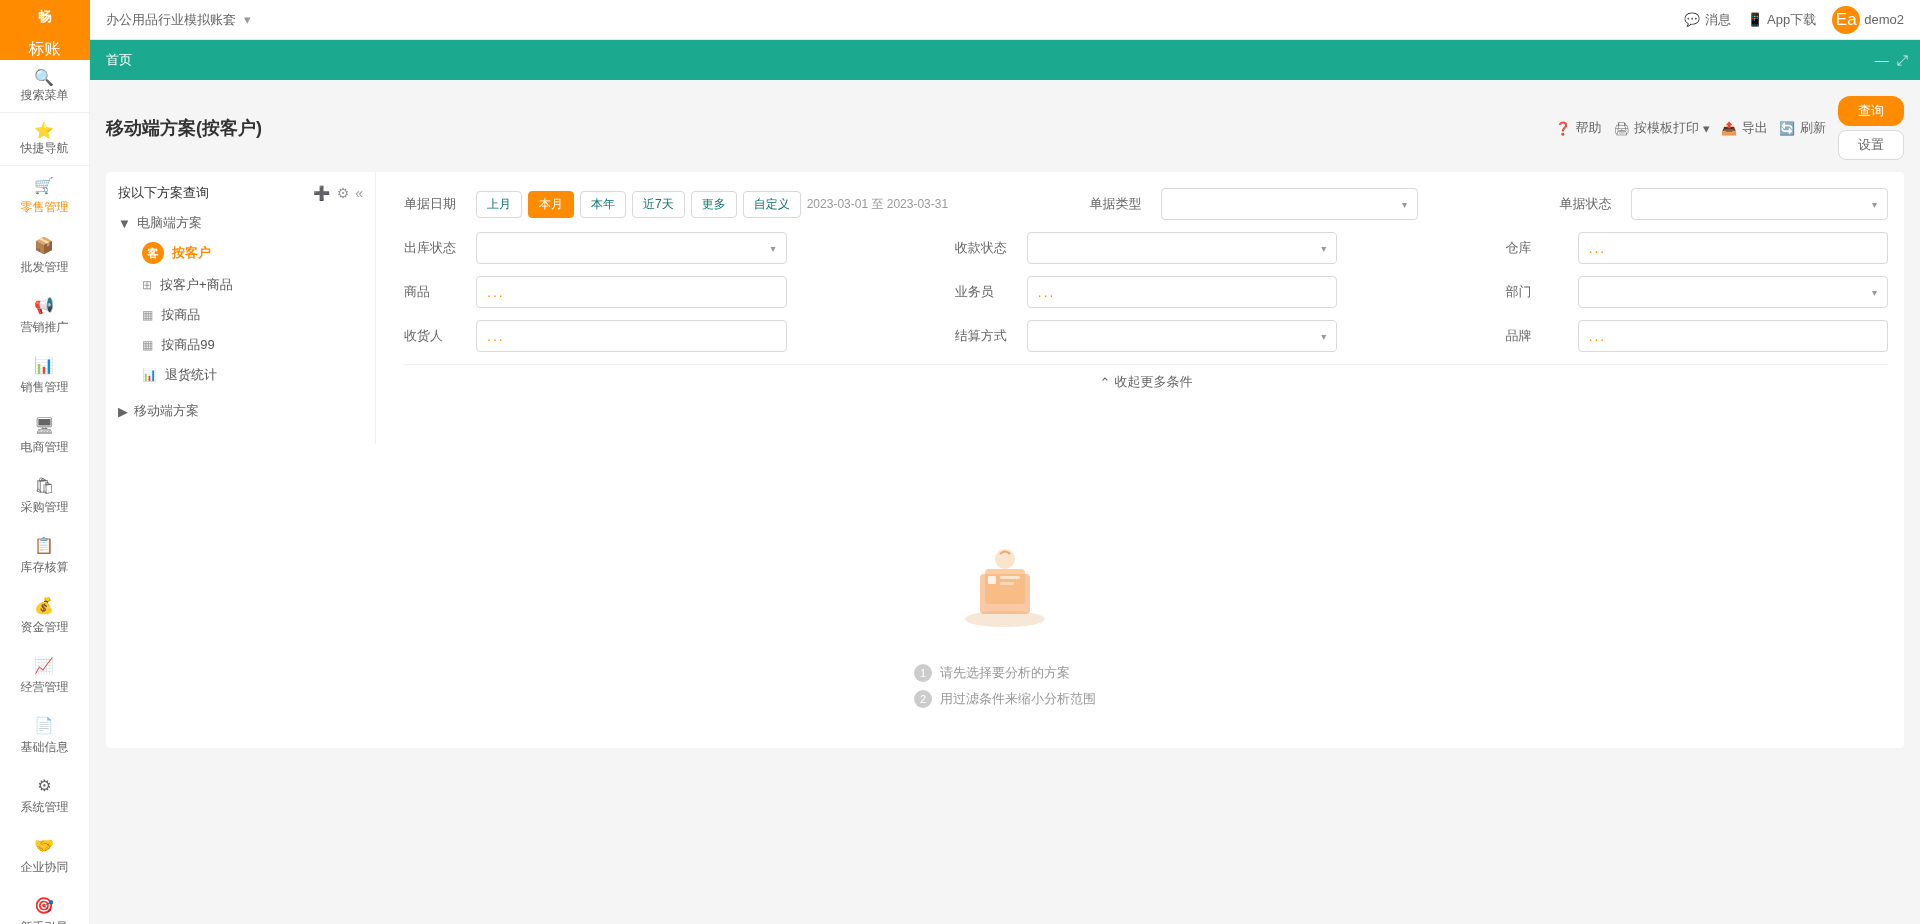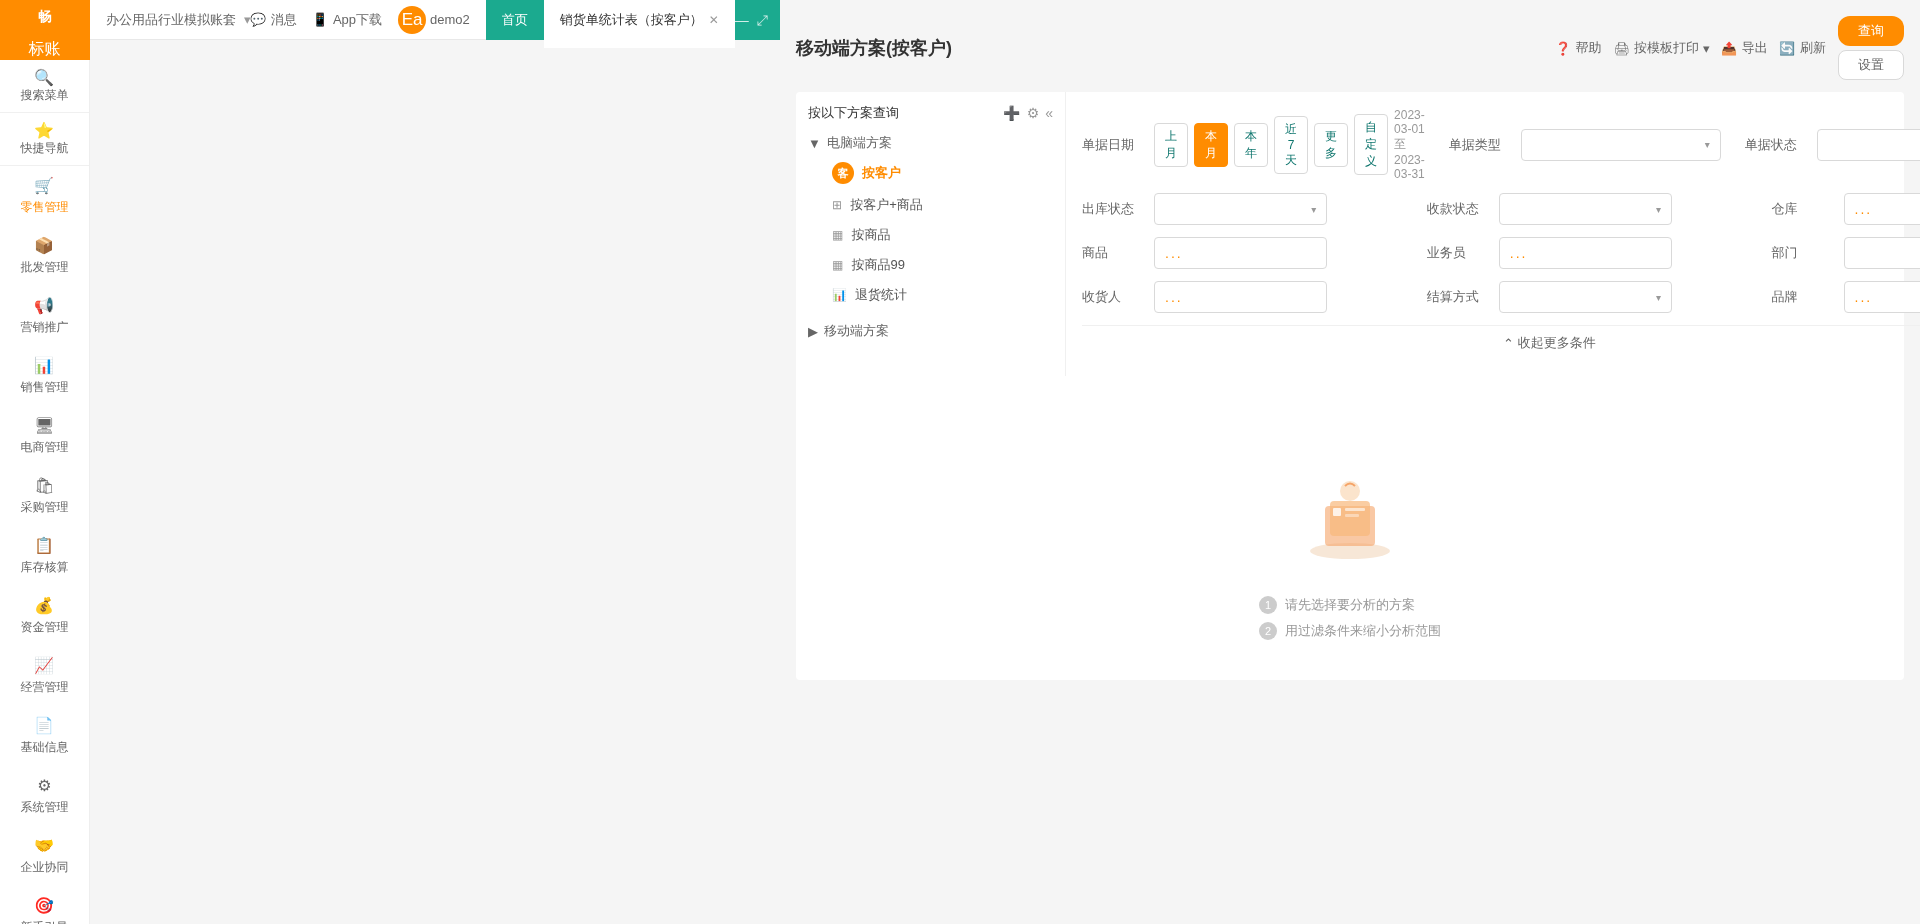--- a/index.html
+++ b/index.html
@@ -10,21 +10,21 @@
     .sidebar-logo { width: 90px; height: 60px; background: #ff8c00; display: flex; flex-direction: column; align-items: center; justify-content: center; color: #fff; font-size: 11px; }
     .sidebar-logo .logo-icon { width: 36px; height: 36px; }
     .sidebar-logo-text { font-size: 16px; margin-top: 4px; }
     .sidebar-search { padding: 8px 0; color: #666; font-size: 12px; text-align: center; cursor: pointer; width: 100%; border-bottom: 1px solid #f0f0f0; }
     .sidebar-nav { padding: 8px 0; color: #666; font-size: 12px; text-align: center; cursor: pointer; width: 100%; border-bottom: 1px solid #f0f0f0; }
     .sidebar-item { padding: 10px 0; color: #666; font-size: 12px; text-align: center; cursor: pointer; width: 100%; display: flex; flex-direction: column; align-items: center; gap: 4px; }
     .sidebar-item.active { color: #ff8c00; }
     .sidebar-item-icon { font-size: 16px; }
 
     
-    .main { flex: 1; display: flex; flex-direction: row; height: 924px; overflow: hidden; }
+    .main { flex: 1; display: flex; flex-direction: column; height: 924px; overflow: hidden; }
 
     
     .top-header { height: 40px; background: #fff; border-bottom: 1px solid #e8e8e8; display: flex; align-items: center; justify-content: space-between; padding: 0 16px; flex-shrink: 0; }
     .top-header-left { display: flex; align-items: center; gap: 8px; color: #666; font-size: 13px; }
     .top-header-right { display: flex; align-items: center; gap: 16px; color: #666; font-size: 13px; }
     .header-btn { display: flex; align-items: center; gap: 4px; cursor: pointer; }
     .avatar { width: 28px; height: 28px; border-radius: 50%; background: #ff8c00; display: flex; align-items: center; justify-content: center; color: #fff; font-size: 17px; }
 
     
     .tab-bar { height: 40px; background: #1baa8f; display: flex; align-items: center; padding: 0; flex-shrink: 0; }
@@ -42,21 +42,21 @@
     .page-header { display: flex; align-items: center; justify-content: space-between; margin-bottom: 12px; }
     .page-title { font-size: 18px; font-weight: bold; color: #333; }
     .page-actions { display: flex; align-items: center; gap: 12px; }
     .action-btn { display: flex; align-items: center; gap: 4px; color: #666; font-size: 13px; cursor: pointer; }
     .action-btn-primary { background: #ff8c00; color: #fff; padding: 6px 20px; border-radius: 12px; border: none; cursor: pointer; font-size: 13px; }
     .action-btn-secondary { border: 1px solid #d9d9d9; background: #fff; color: #666; padding: 5px 16px; border-radius: 8px; cursor: pointer; font-size: 13px; }
 
     
     .content-panel { background: #fff; border-radius: 4px; padding: 0; }
 
-    .content-body { display: flex; gap: 0; }
+    .content-body { display: flex; gap: 12px; }
 
     
     .schemes-panel { width: 270px; border-right: 1px solid #f0f0f0; padding: 12px; flex-shrink: 0; }
     .schemes-header { display: flex; align-items: center; justify-content: space-between; margin-bottom: 8px; }
     .schemes-actions { display: flex; gap: 6px; }
     .scheme-action-icon { color: #999; cursor: pointer; font-size: 14px; }
 
     .scheme-group { margin-bottom: 8px; }
     .scheme-group-header { display: flex; align-items: center; gap: 6px; color: #666; font-size: 13px; cursor: pointer; padding: 4px 0; }
     .scheme-item { display: flex; align-items: center; gap: 8px; padding: 6px 8px 6px 24px; cursor: pointer; border-radius: 4px; font-size: 13px; color: #555; }
@@ -185,24 +185,20 @@
           <span>Ea</span>
         </div>
         <span>demo2</span>
       </div>
     </div>
   </div>
 
   <div class="tab-bar">
     <div class="tab home">
       <span>首页</span>
-    </div>
-    <div class="tab active">
-      <span>销货单统计表（按客户）</span>
-      <span class="tab-close">✕</span>
     </div>
     <div class="window-controls">
       <span class="win-btn">—</span>
       <span class="win-btn">⤢</span>
     </div>
   </div>
 
   <div class="page-content">
 
     <div class="page-header">

